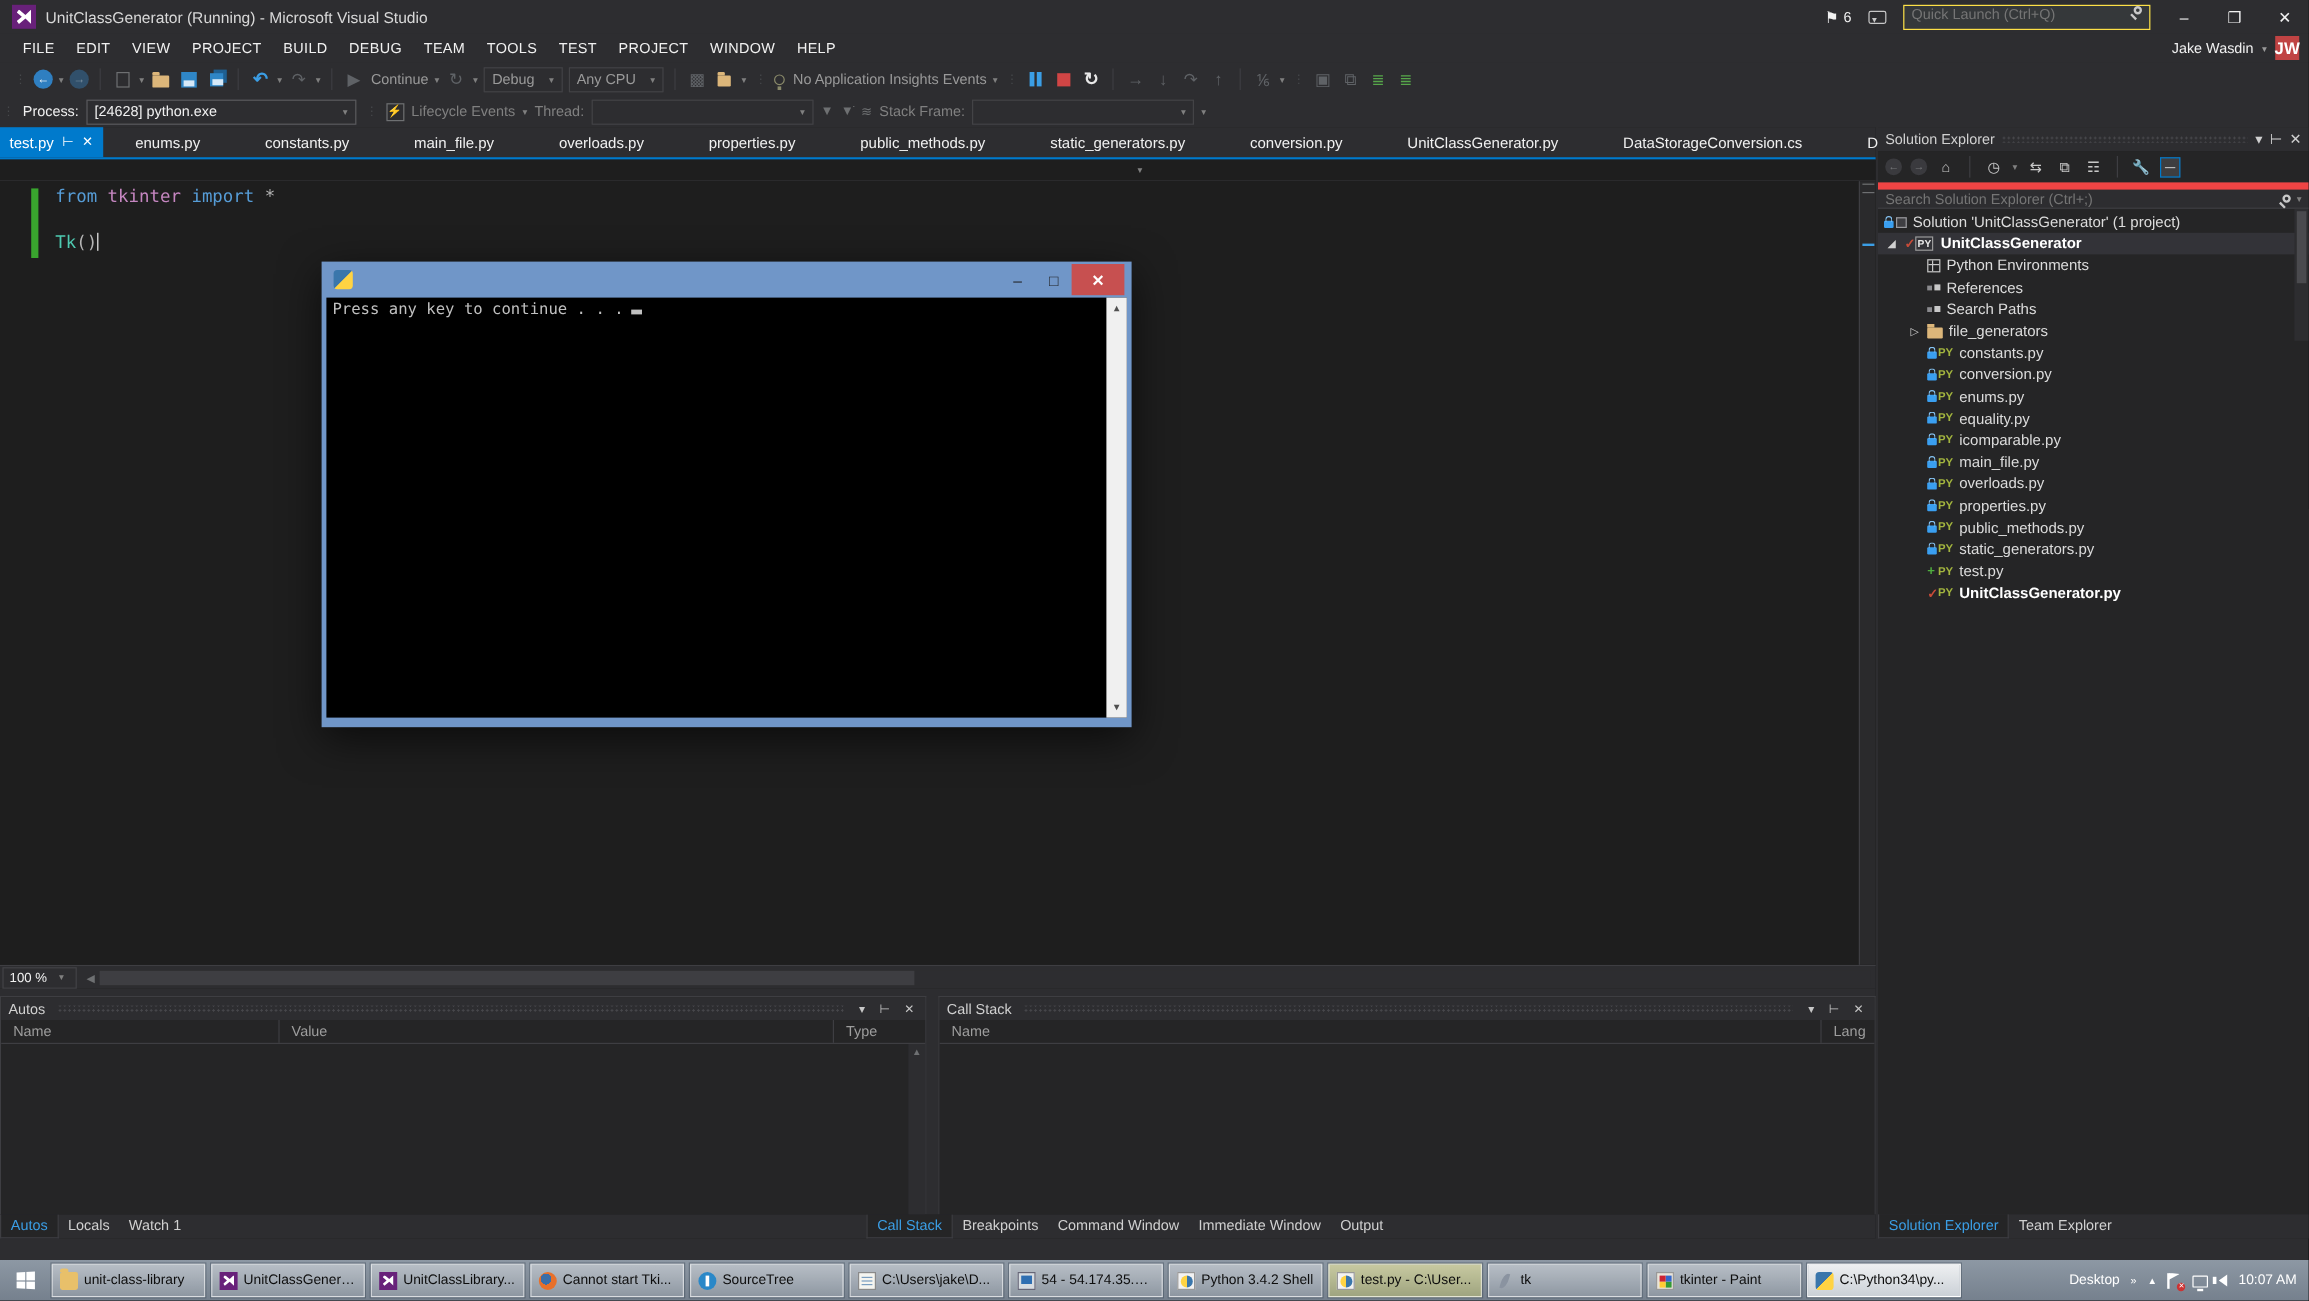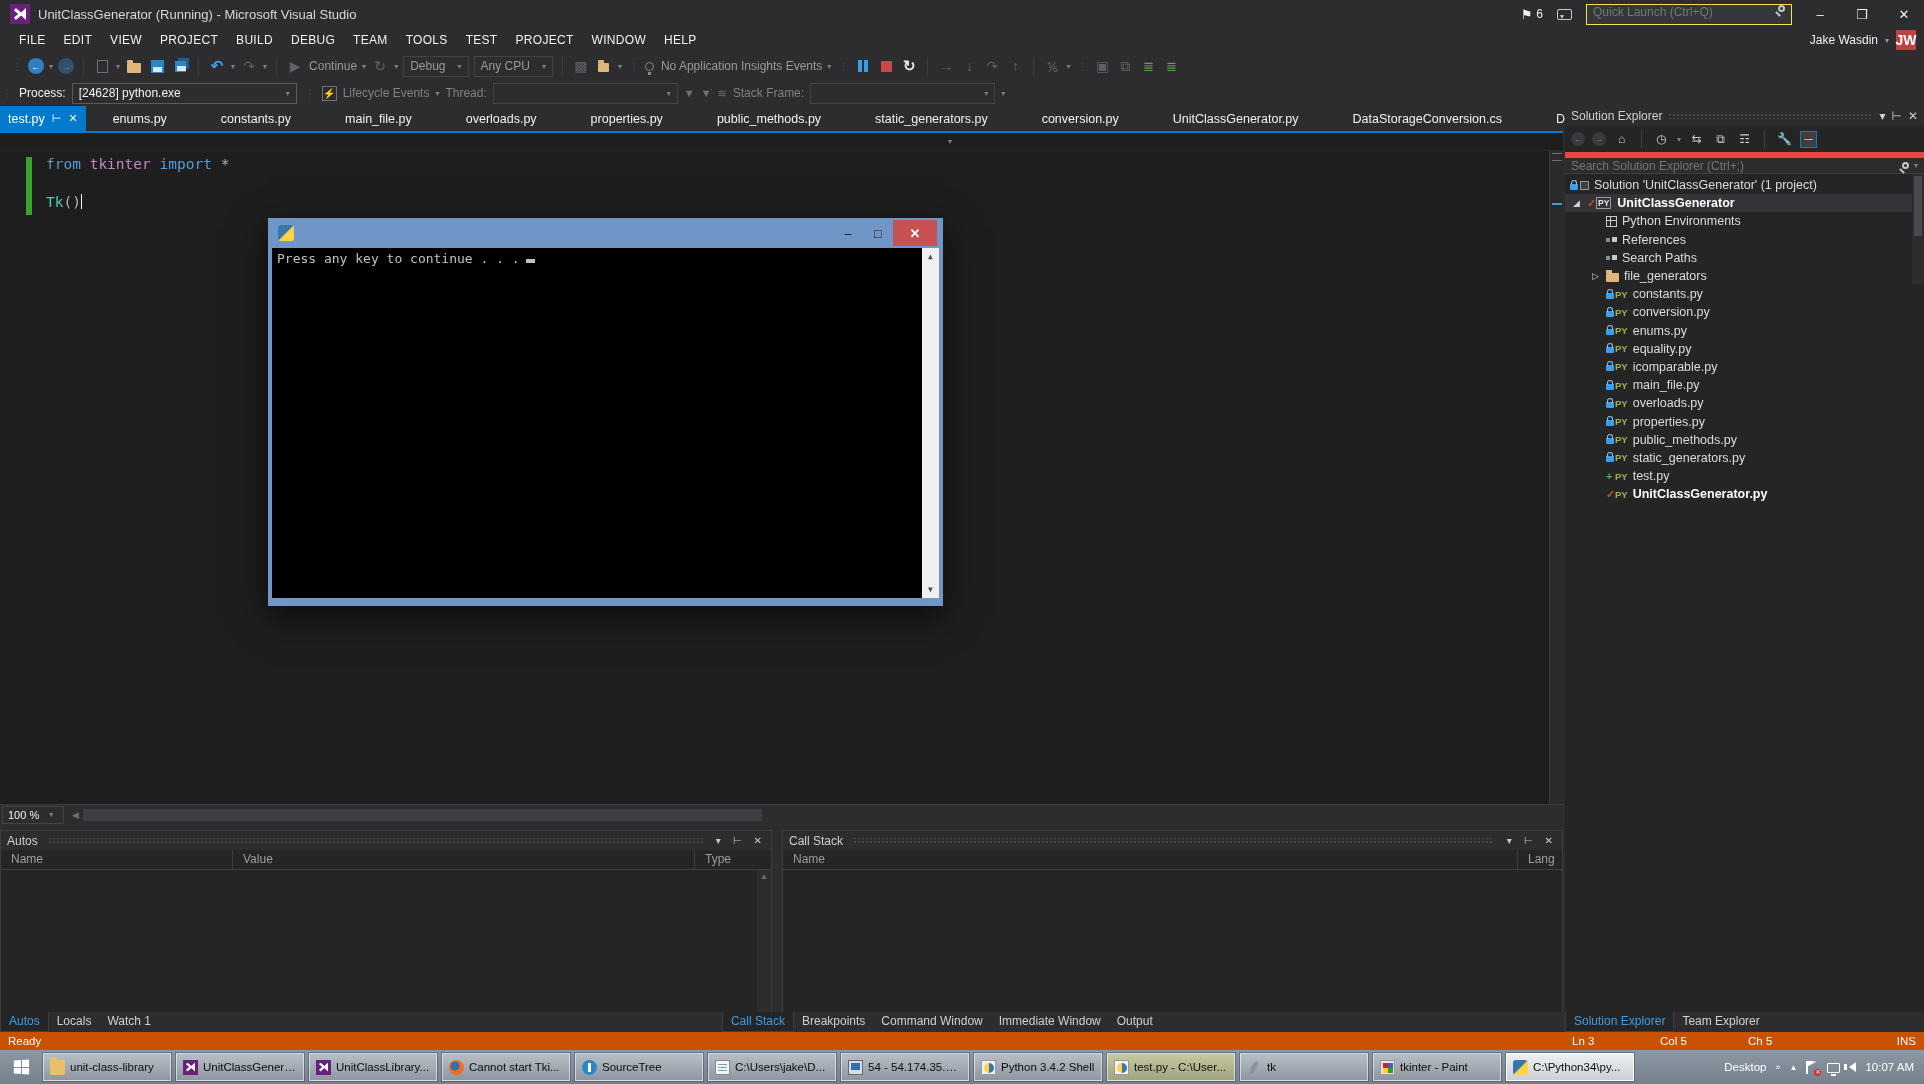--- a/index.html
+++ b/index.html
@@ -651,29 +651,20 @@
     <div class="con-body">
       <span>Press any key to continue . . .</span><span class="cursor-block"></span>
       <div class="con-scroll">
         <span class="arr">▲</span>
         <span class="track"></span>
         <span class="arr">▼</span>
       </div>
     </div>
   </div>
 
-  <div class="statusbar">
-    <span>Ready</span>
-    <div class="sb-right">
-      <span class="sb-cell">Ln 3</span>
-      <span class="sb-cell">Col 5</span>
-      <span class="sb-cell">Ch 5</span>
-      <span class="sb-cell ins">INS</span>
-    </div>
-  </div>
 
   <div class="taskbar">
     <span class="start-btn">
       <span class="win-flag">
           <i></i>
           <i></i>
           <i></i>
           <i></i>
         </span>
     </span>

